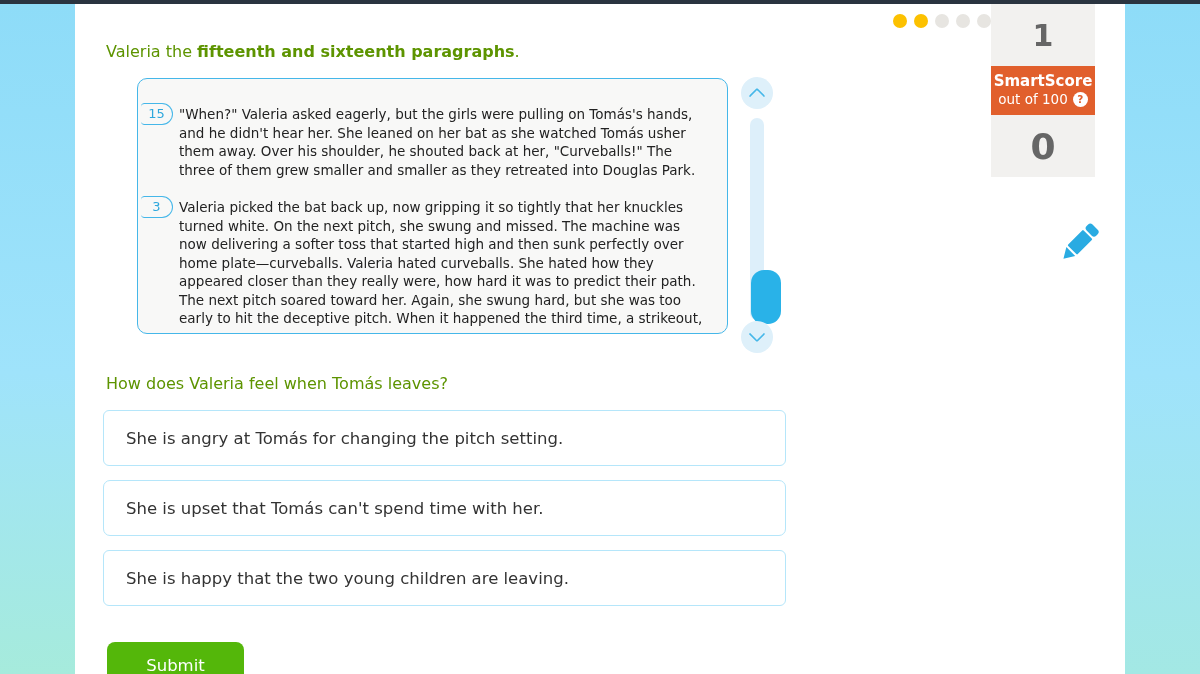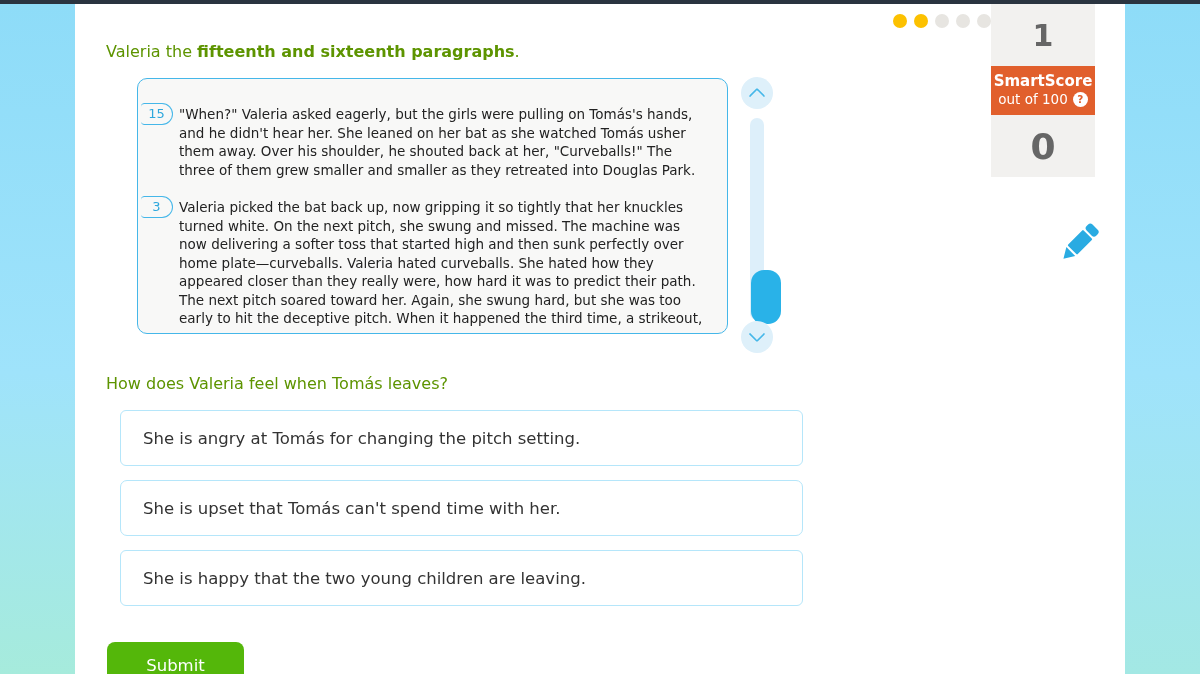--- a/index.html
+++ b/index.html
@@ -40,21 +40,21 @@
           border-radius:2px; }
   .chev.up { transform:translateY(3px) rotate(45deg); }
   .chev.down { transform:translateY(-3px) rotate(225deg); }
   .scroll-track { position:absolute; left:9px; top:41px; width:14px; height:202px;
                   background:#ddeffa; border-radius:8px; }
   .scroll-thumb { position:absolute; left:1px; top:152px; width:30px; height:54px;
                   background:#29b2e8; border-radius:13px; cursor:grab; }
 
   
   .question { position:absolute; left:106px; top:374px; font-size:16px; color:#5d9400; }
-  .answer { position:absolute; left:120px; width:683px; height:56px; background:#ffffff;
+  .answer { position:absolute; left:103px; width:683px; height:56px; background:#ffffff;
             border:1.5px solid #b5e6fa; border-radius:6px; display:flex; align-items:center;
             padding-left:22px; font-size:16.5px; color:#333333; cursor:pointer; }
   .answer.a0 { top:410px; } .answer.a1 { top:480px;border-radius:7px; } .answer.a2 { top:550px; }
 
   
   .submit-btn { position:absolute; left:107px; top:642px; width:137px; height:46px;
                 background:#54b70a; border:none; border-radius:8px; color:#ffffff;
                 font-size:16.5px; font-family:"DejaVu Sans", sans-serif; cursor:pointer; }
 
   

